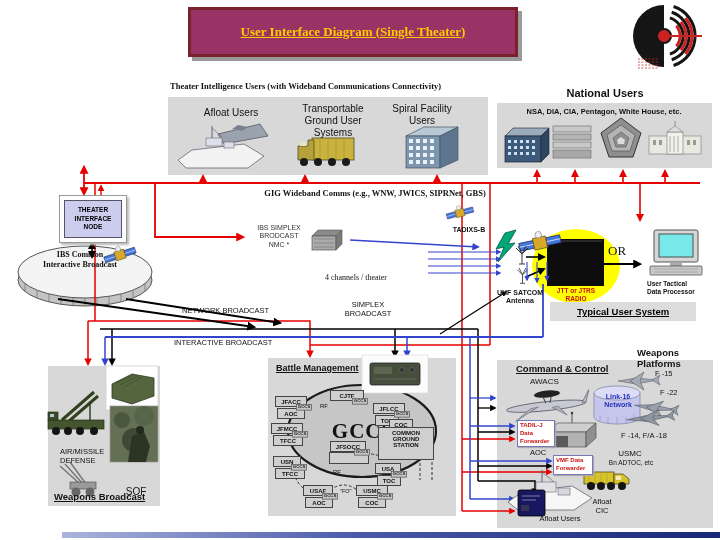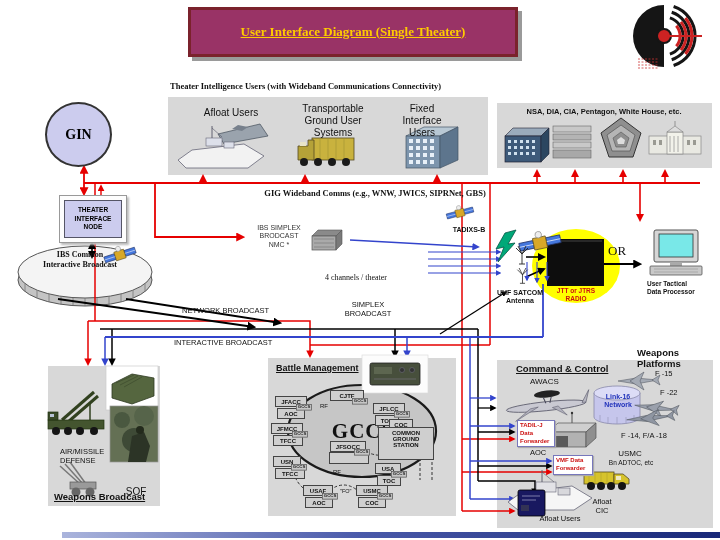--- a/index.html
+++ b/index.html
@@ -436,25 +436,25 @@
     </g>
   </svg>
 
   <div id="title-banner">
     <div>User Interface Diagram (Single Theater)</div>
   </div>
 
   <div class="lbl serif b" style="left:170px;top:81px;width:320px;font-size:8.5px">Theater  Intelligence  Users (with Wideband Communications Connectivity)</div>
   <div class="lbl c" style="left:196px;top:107px;width:70px;font-size:10px">Afloat Users</div>
   <div class="lbl c" style="left:300px;top:103px;width:66px;font-size:10px">Transportable Ground User Systems</div>
-  <div class="lbl c" style="left:392px;top:103px;width:60px;font-size:10px">Fixed Interface Users</div>
+  <div class="lbl c" style="left:392px;top:103px;width:60px;font-size:10px">Spiral Facility Users</div>
+  <div class="lbl b c" style="left:525px;top:87px;width:160px;font-size:11px">National Users</div>
   <div class="lbl b c" style="left:500px;top:107px;width:208px;font-size:7.5px">NSA, DIA, CIA, Pentagon, White House, etc.</div>
   <div class="lbl serif b c" style="left:245px;top:188px;width:260px;font-size:8.5px">GIG Wideband Comms (e.g., WNW, JWICS, SIPRNet, GBS)</div>
 
-  <div id="gin-circle">GIN</div>
   <div id="node-outer">
     <div id="node-inner">THEATER INTERFACE NODE</div>
   </div>
 
   <div class="lbl serif b c" style="left:28px;top:250px;width:104px;font-size:8px">
     <div>IBS Common</div>
     <div>Interactive Broadcast</div>
   </div>
   <div class="lbl c" style="left:248px;top:224px;width:62px;font-size:7px;color:#333">
     <div>IBS SIMPLEX</div>
@@ -471,20 +471,21 @@
 
   <div class="lbl b c" style="left:544px;top:287px;width:64px;font-size:6.5px;color:#cc1111;z-index:2">
     <div>JTT or JTRS</div>
     <div>RADIO</div>
   </div>
   <div class="lbl serif" style="left:608px;top:243px;width:30px;font-size:13px">OR</div>
   <div class="lbl b" style="left:647px;top:280px;width:62px;font-size:6.5px">
     <div>User Tactical</div>
     <div>Data Processor</div>
   </div>
+  <div id="typical-bar">Typical User System</div>
 
   <div class="lbl" style="left:182px;top:306px;width:110px;font-size:7.5px">NETWORK BROADCAST</div>
   <div class="lbl c" style="left:336px;top:300px;width:64px;font-size:7.5px">
     <div>SIMPLEX</div>
     <div>BROADCAST</div>
   </div>
   <div class="lbl" style="left:174px;top:338px;width:120px;font-size:7.5px">INTERACTIVE BROADCAST</div>
 
   <div class="lbl b u" style="left:276px;top:363px;width:110px;font-size:9px">Battle Management</div>
   <div class="lbl serif b c" style="left:317px;top:419px;width:92px;font-size:21px;letter-spacing:1px">GCCS</div>

